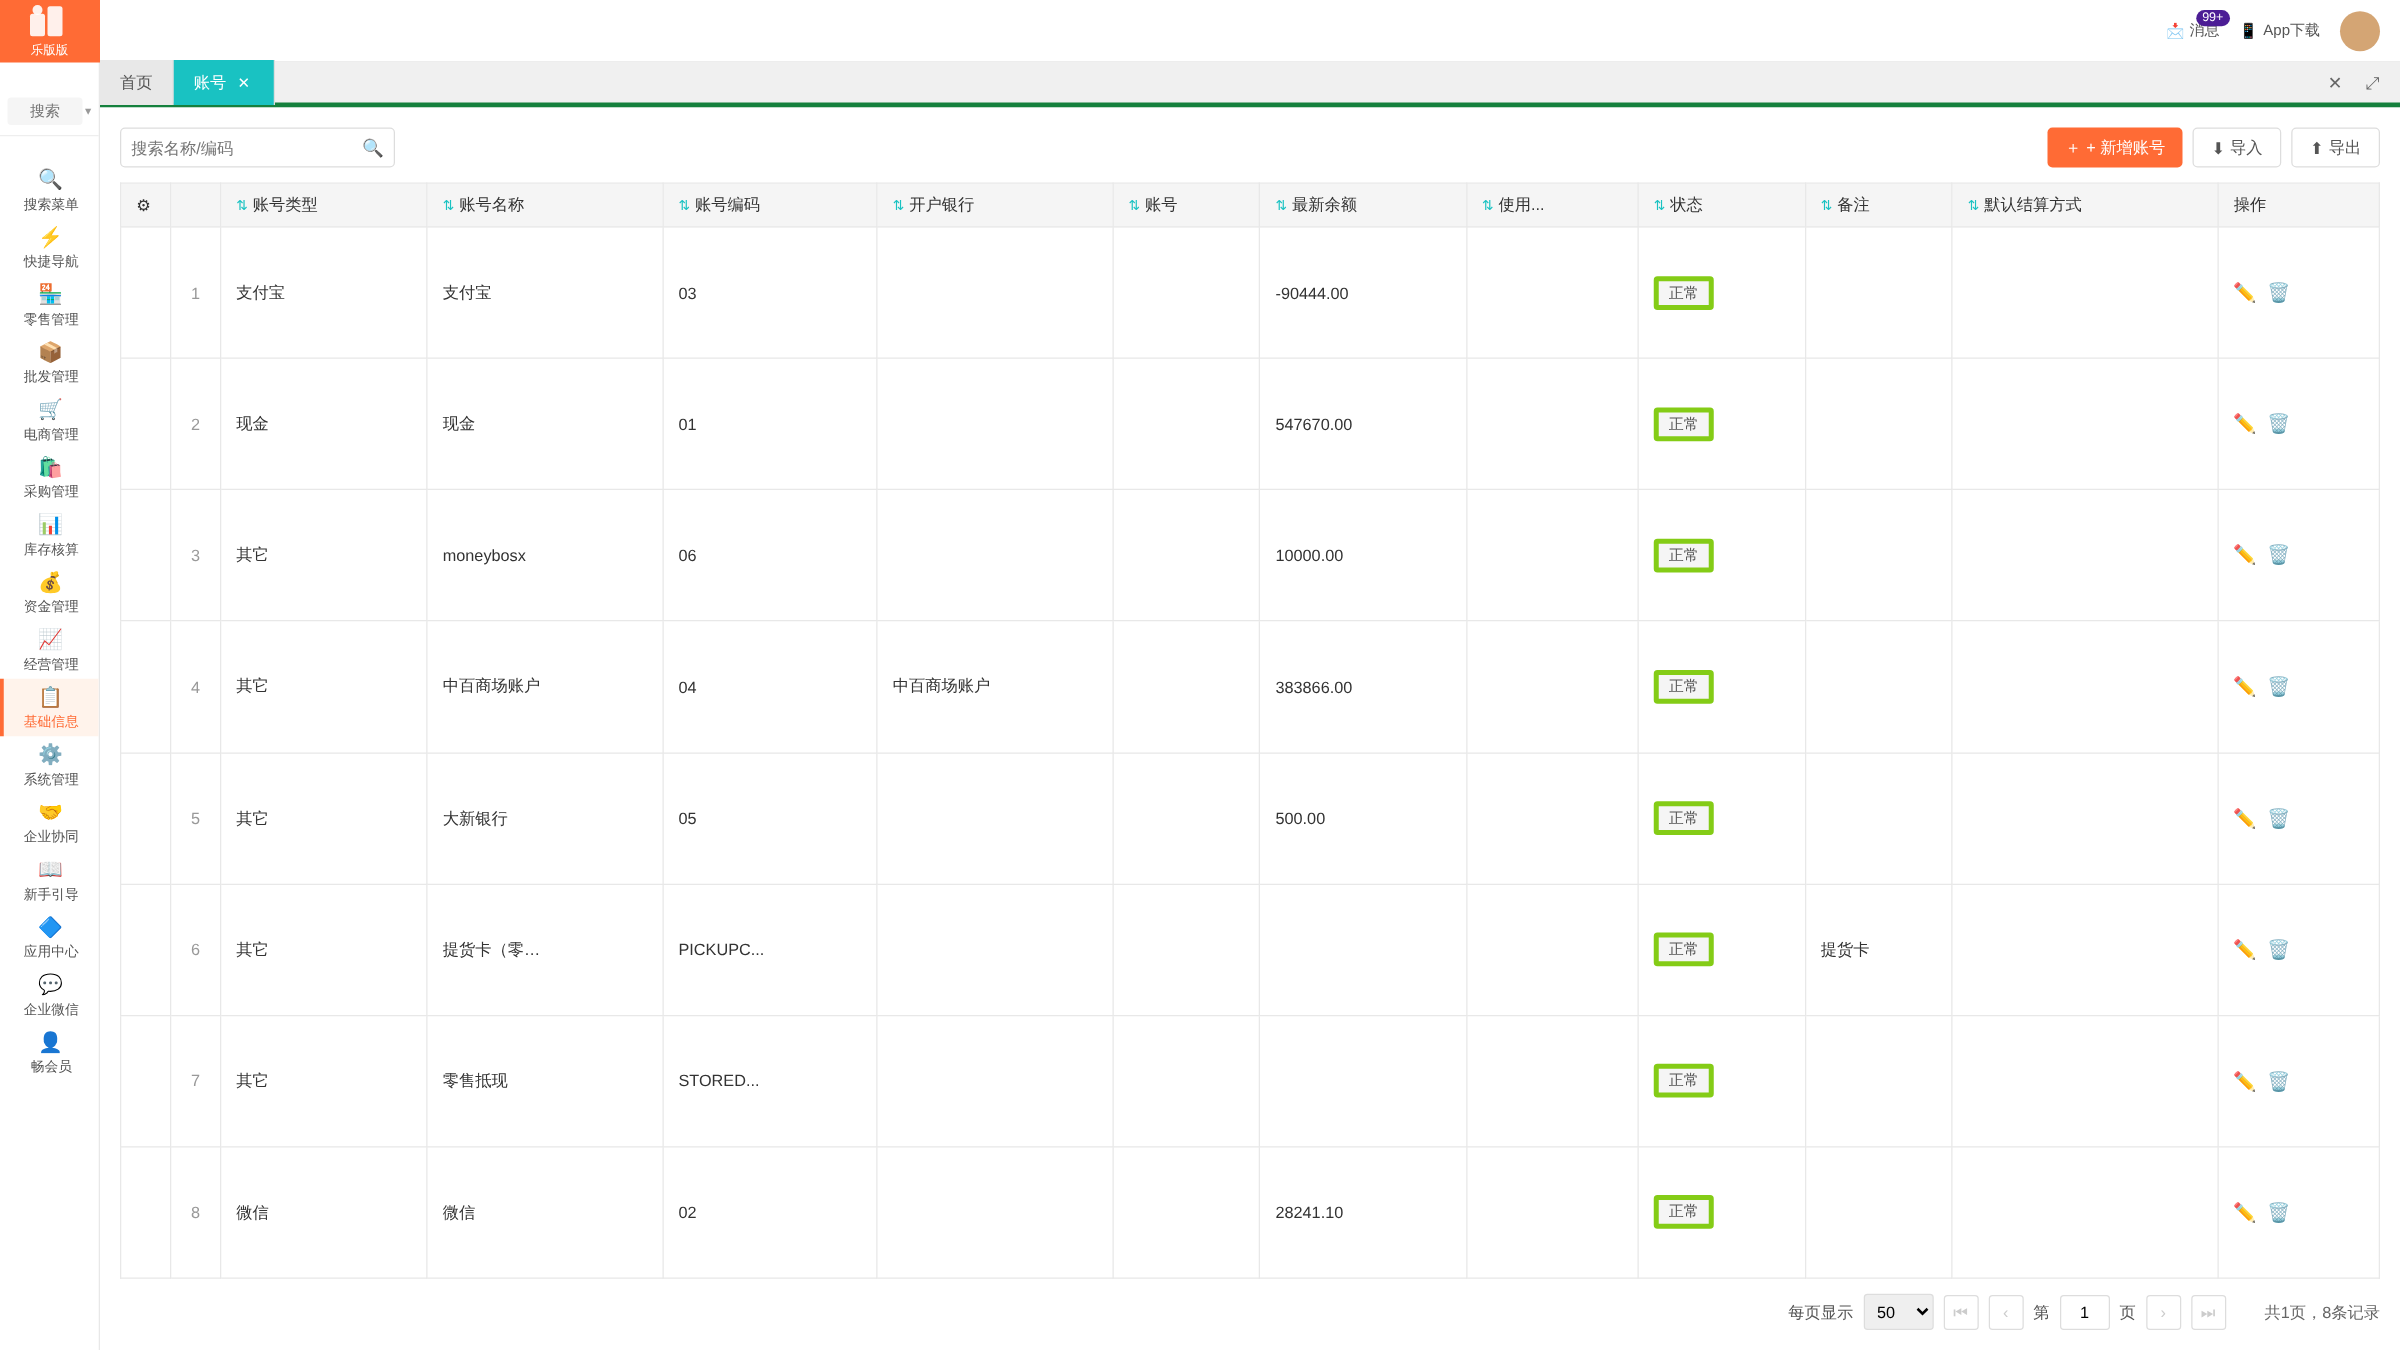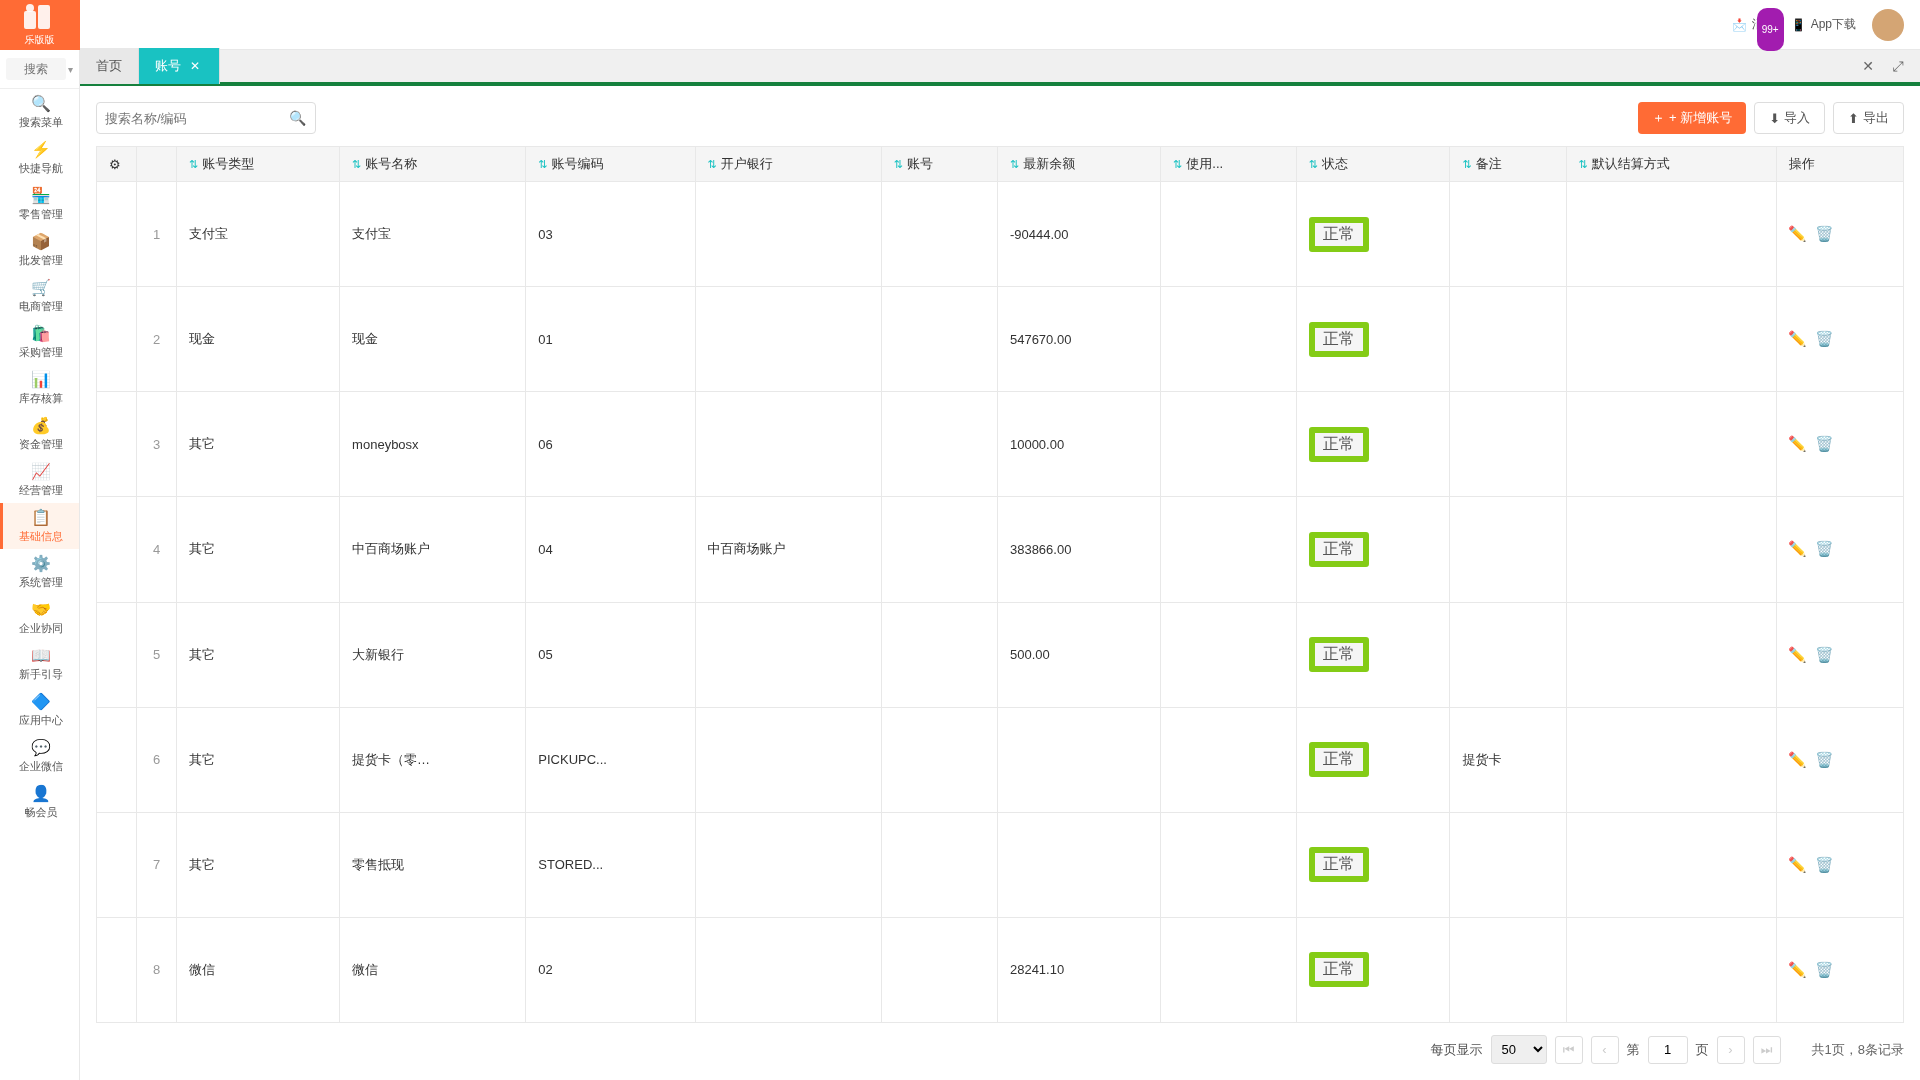--- a/index.html
+++ b/index.html
@@ -7,20 +7,21 @@
 
     
     .sidebar {
       width: 80px;
       background: #fff;
       display: flex;
       flex-direction: column;
       align-items: center;
       border-right: 1px solid #e8e8e8;
       flex-shrink: 0;
+      gap: 20px;
     }
     .sidebar-logo {
       width: 80px;
       height: 50px;
       background: #ff6b35;
       display: flex;
       align-items: center;
       justify-content: center;
       flex-direction: column;
     }
@@ -105,25 +106,25 @@
     .msg-btn {
       display: flex;
       align-items: center;
       gap: 4px;
       font-size: 12px;
       color: #555;
       cursor: pointer;
       position: relative;
     }
     .msg-badge {
-      background: #a21caf;
+      background: #4c1d95;
       color: #fff;
       border-radius: 10px;
       font-size: 10px;
-      padding: 16px 5px;
+      padding: 1px 5px;
       position: absolute;
       top: -8px;
       right: -8px;
     }
     .app-btn {
       display: flex;
       align-items: center;
       gap: 4px;
       font-size: 12px;
       color: #555;
@@ -279,24 +280,24 @@
     .data-table td {
       border: 1px solid #e8e8e8;
       padding: 8px 12px;
       color: #333;
       font-size: 13px;
     }
     .data-table td.row-num { text-align: center; color: #999; width: 40px; }
     .status-badge {
       display: inline-block;
       background: #f5f5f5;
-      border: 6px solid #84cc16;
+      border: 4px solid #84cc16;
       border-radius: 3px;
       padding: 1px 8px;
-      font-size: 16px;
+      font-size: 12px;
       color: #555;
     }
     .action-btns {
       display: flex;
       gap: 8px;
       align-items: center;
     }
     .action-edit, .action-delete {
       cursor: pointer;
       color: #666;

